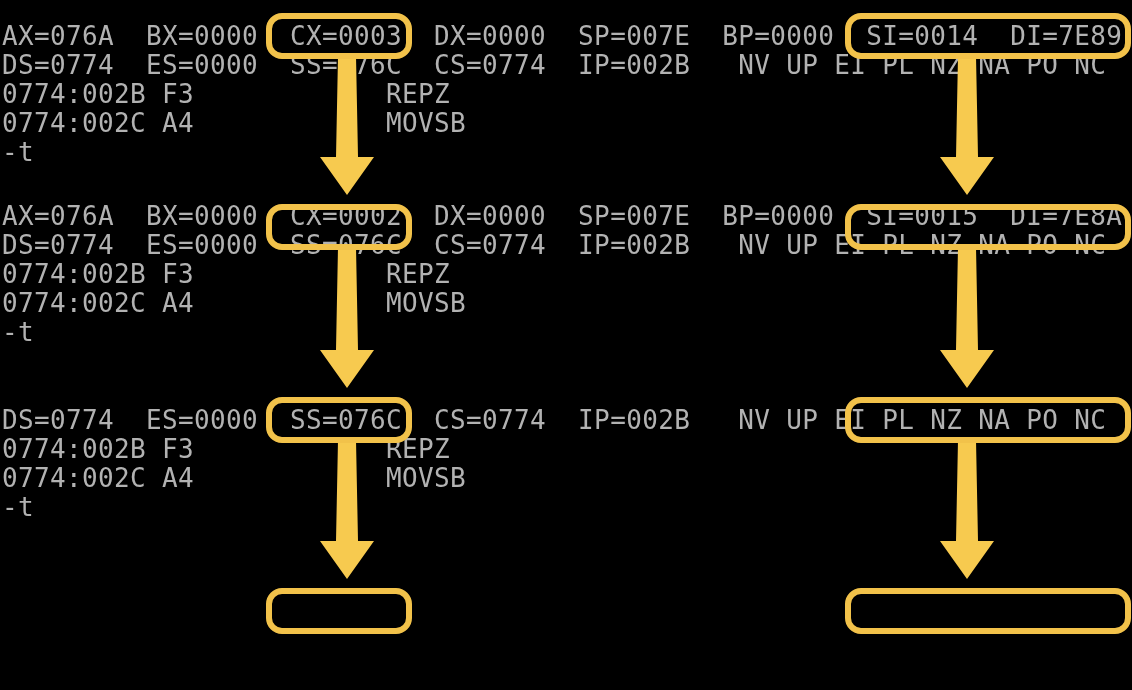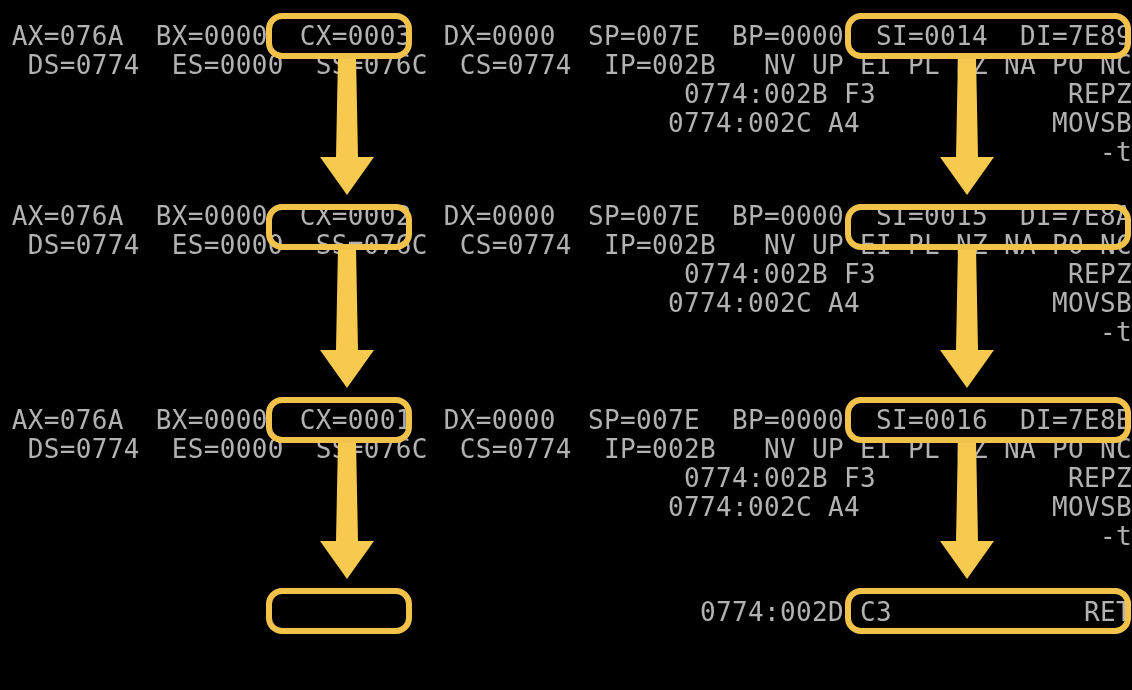--- a/index.html
+++ b/index.html
@@ -10,21 +10,20 @@
     --arrow: #f7ca4f;
   }
   html, body { margin: 0; padding: 0; background: var(--bg); }
   .screen {
     position: relative;
     width: 1132px;
     height: 690px;
     background: var(--bg);
     overflow: hidden;
     font-family: "DejaVu Sans Mono", "Liberation Mono", monospace;
-    text-align: right;
   }
   .block { position: absolute; left: 2px; width: 1130px; }
   .tline {
     white-space: pre;
     color: var(--fg);
     font-size: 26px;
     line-height: 29px;
     height: 29px;
     letter-spacing: 0.35px;
   }
@@ -57,29 +56,27 @@
 
   <section class="block" style="top:202px">
     <div class="tline">AX=076A  BX=0000  CX=0002  DX=0000  SP=007E  BP=0000  SI=0015  DI=7E8A</div>
     <div class="tline">DS=0774  ES=0000  SS=076C  CS=0774  IP=002B   NV UP EI PL NZ NA PO NC</div>
     <div class="tline">0774:002B F3            REPZ</div>
     <div class="tline">0774:002C A4            MOVSB</div>
     <div class="tline">-t</div>
   </section>
 
   <section class="block" style="top:406px">
-    <div class="tline">AX=076A  BX=0000  CX=0001  DX=0000  SP=007E  BP=0000  SI=0016  DI=7E8B</div>
     <div class="tline">DS=0774  ES=0000  SS=076C  CS=0774  IP=002B   NV UP EI PL NZ NA PO NC</div>
     <div class="tline">0774:002B F3            REPZ</div>
     <div class="tline">0774:002C A4            MOVSB</div>
     <div class="tline">-t</div>
   </section>
 
   <section class="block" style="top:598px">
-    <div class="tline">0774:002D C3            RET</div>
   </section>
 
   <svg class="arrows" width="1132" height="690" viewBox="0 0 1132 690">
     <polygon class="arrow" points="338,56 356,56 358,157 374,157 347,195 320,157 336,157"></polygon>
     <polygon class="arrow" points="338,247 356,247 358,350 374,350 347,388 320,350 336,350"></polygon>
     <polygon class="arrow" points="338,440 356,440 358,541 374,541 347,579 320,541 336,541"></polygon>
     <polygon class="arrow" points="958,56 976,56 978,157 994,157 967,195 940,157 956,157"></polygon>
     <polygon class="arrow" points="958,247 976,247 978,350 994,350 967,388 940,350 956,350"></polygon>
     <polygon class="arrow" points="958,440 976,440 978,541 994,541 967,579 940,541 956,541"></polygon>
   </svg>

